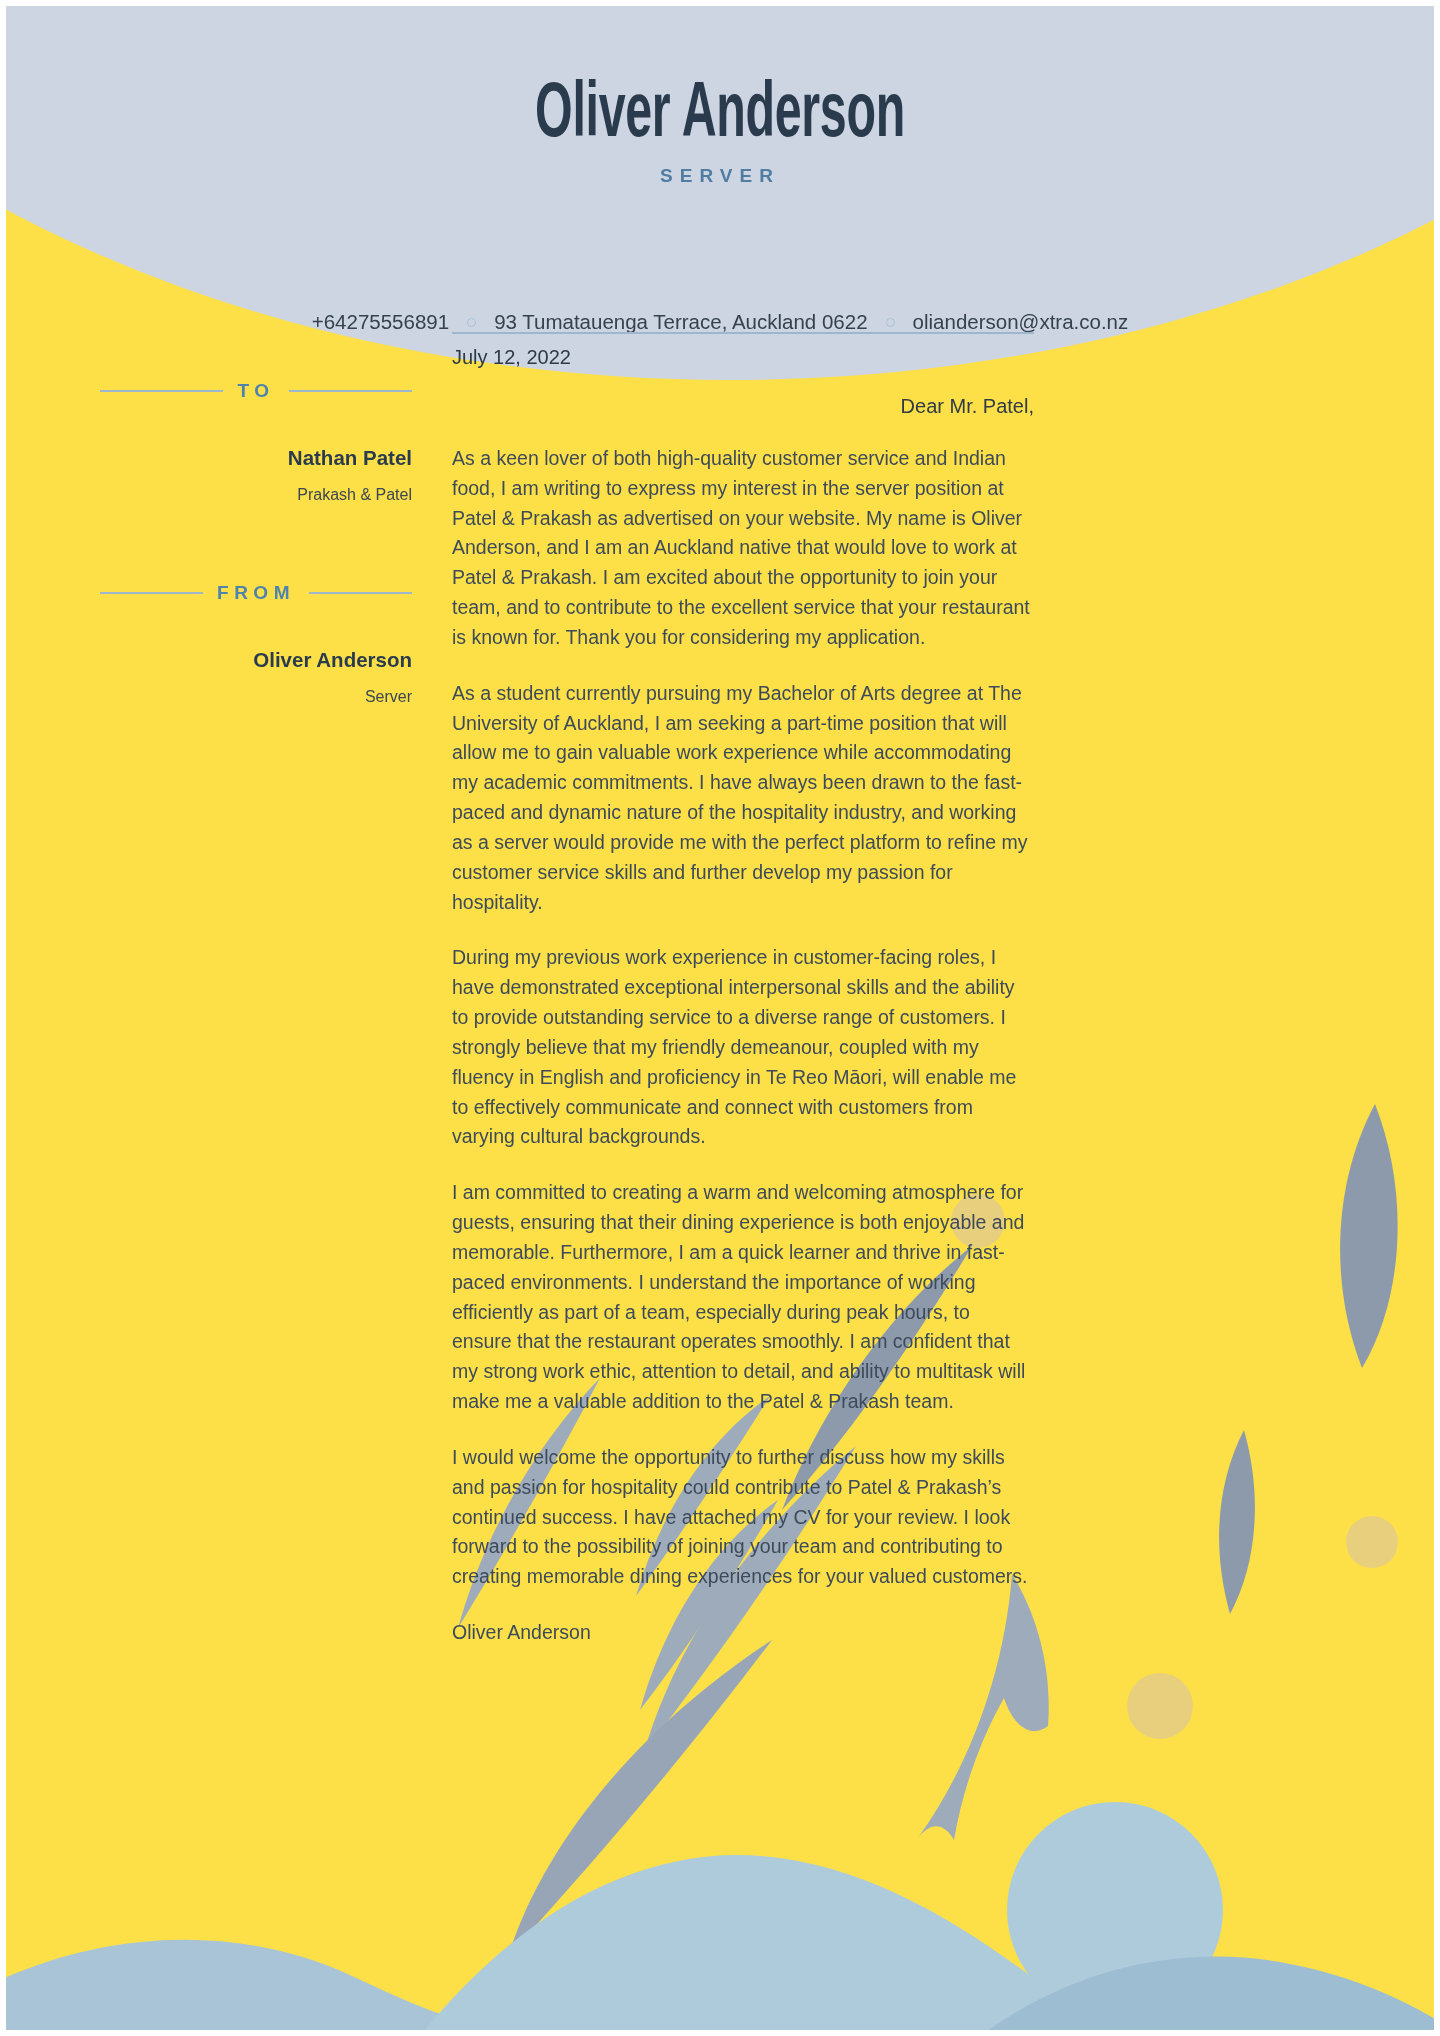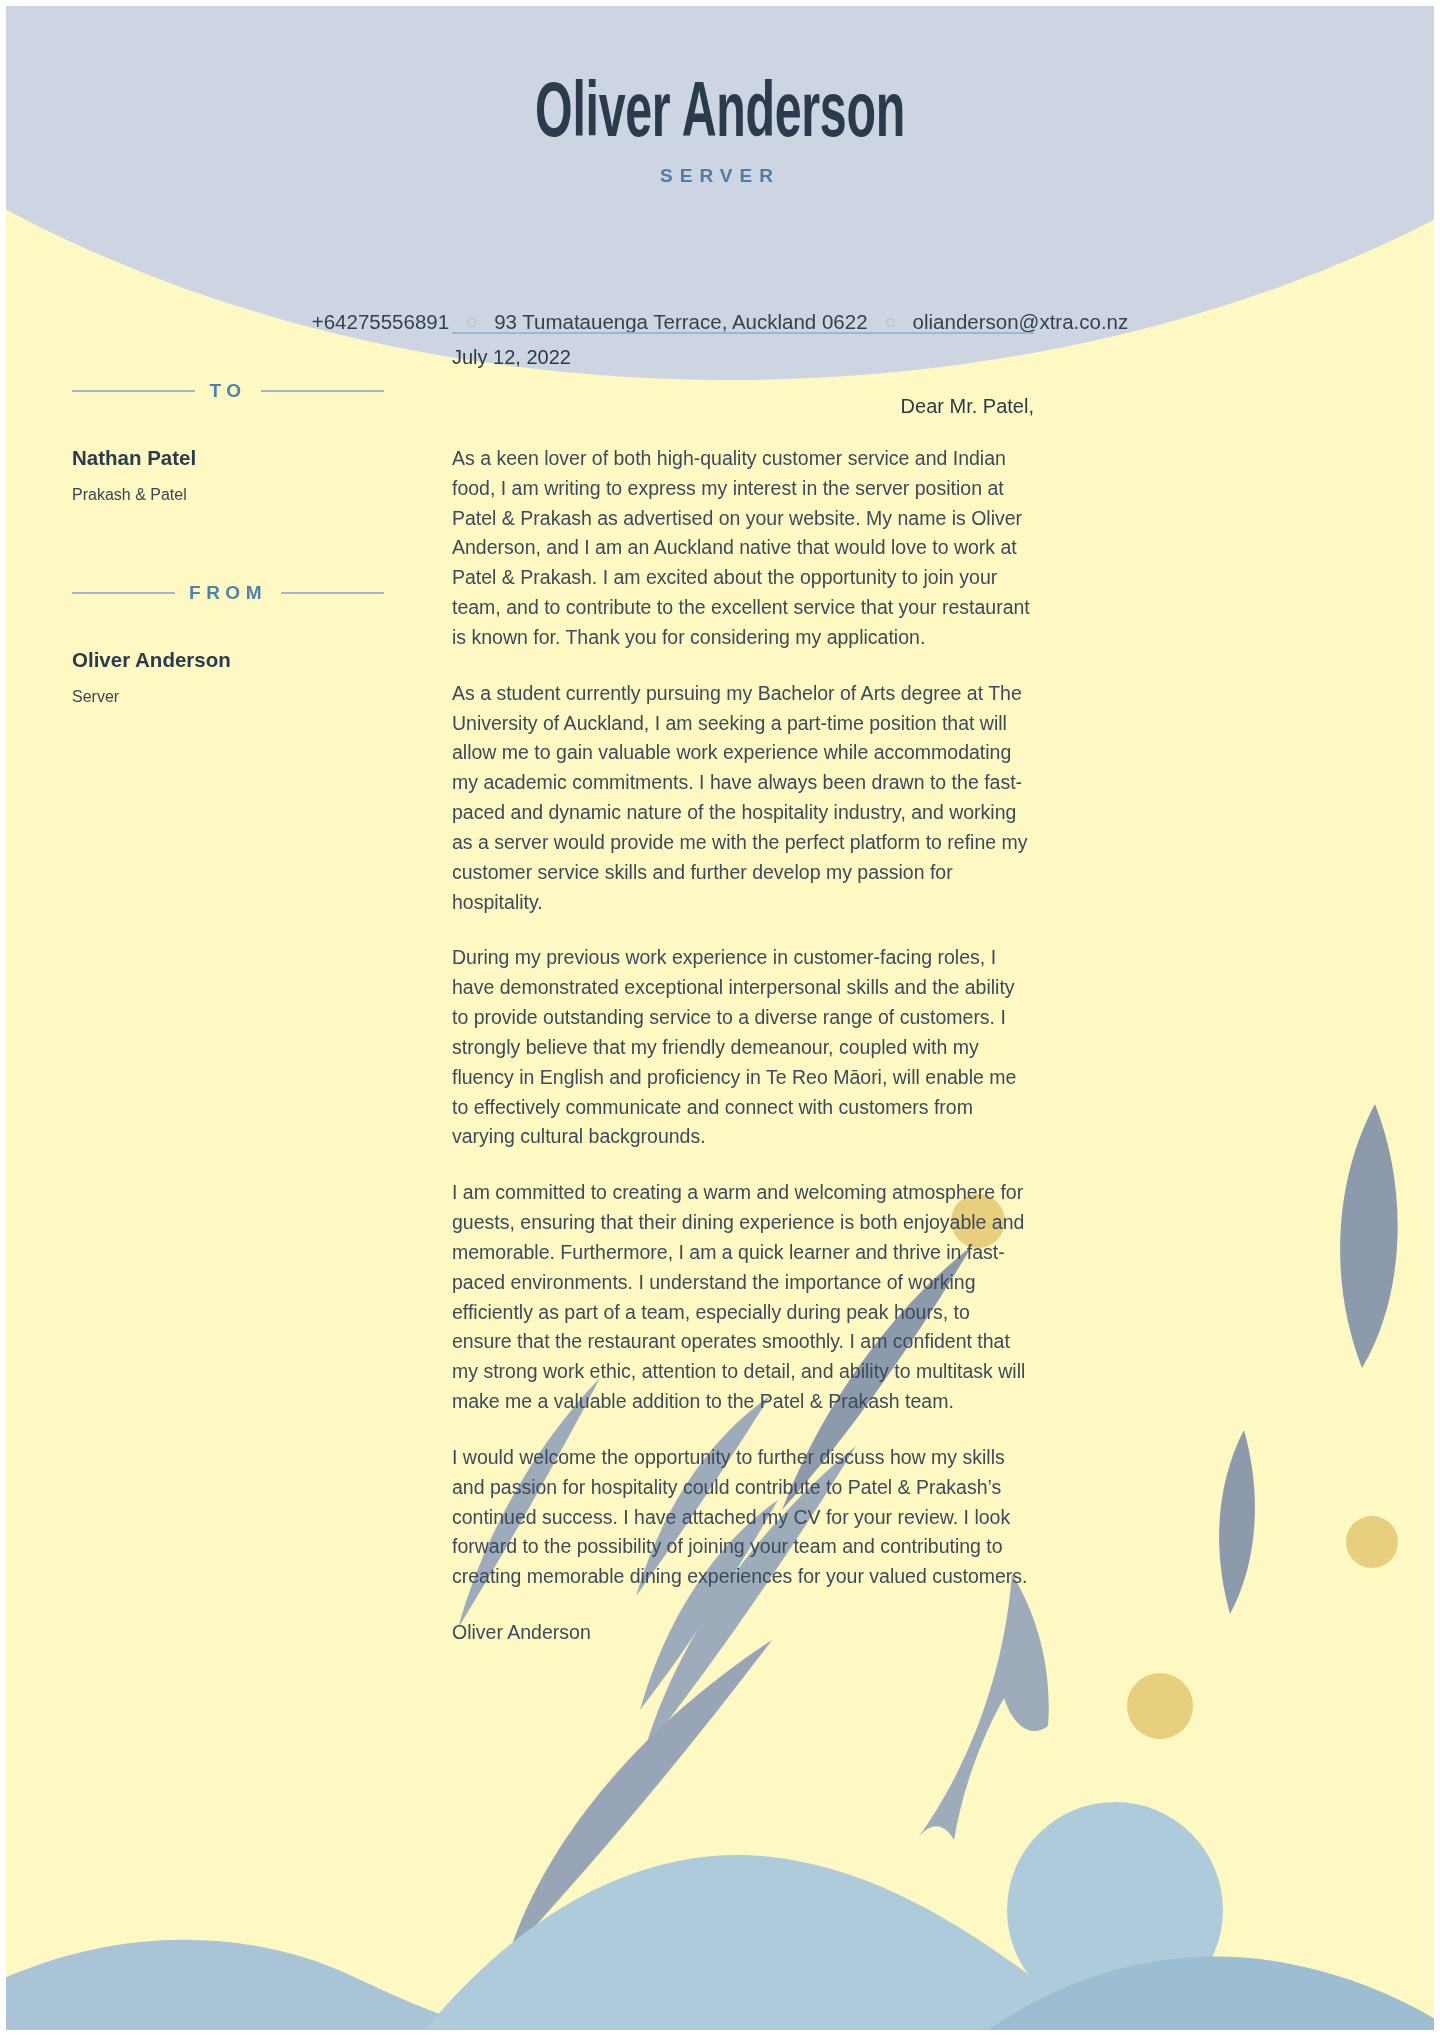--- a/index.html
+++ b/index.html
@@ -11,21 +11,21 @@
     width: 1440px;
     height: 2036px;
     font-family: "Liberation Sans", sans-serif;
     overflow: hidden;
   }
 
   #page {
     position: relative;
     width: 1440px;
     height: 2036px;
-    background: #fef9c3;
+    background: #fde047;
     overflow: hidden;
   }
 
   
   #header-arc {
     position: absolute;
     left: -430px;
     top: -1180px;
     width: 2320px;
     height: 1560px;
@@ -96,24 +96,24 @@
     height: 9px;
     border-radius: 50%;
     border: 1.6px solid #a9c2d8;
     box-sizing: border-box;
     display: inline-block;
   }
 
   
   #sidebar {
     position: absolute;
-    left: 72px;
+    left: 100px;
     top: 380px;
     width: 312px;
-    text-align: left;
+    text-align: right;
   }
   .side-head {
     display: flex;
     align-items: center;
     gap: 14px;
     margin-bottom: 44px;
   }
   .side-head .rule {
     flex: 1;
     height: 1.6px;

